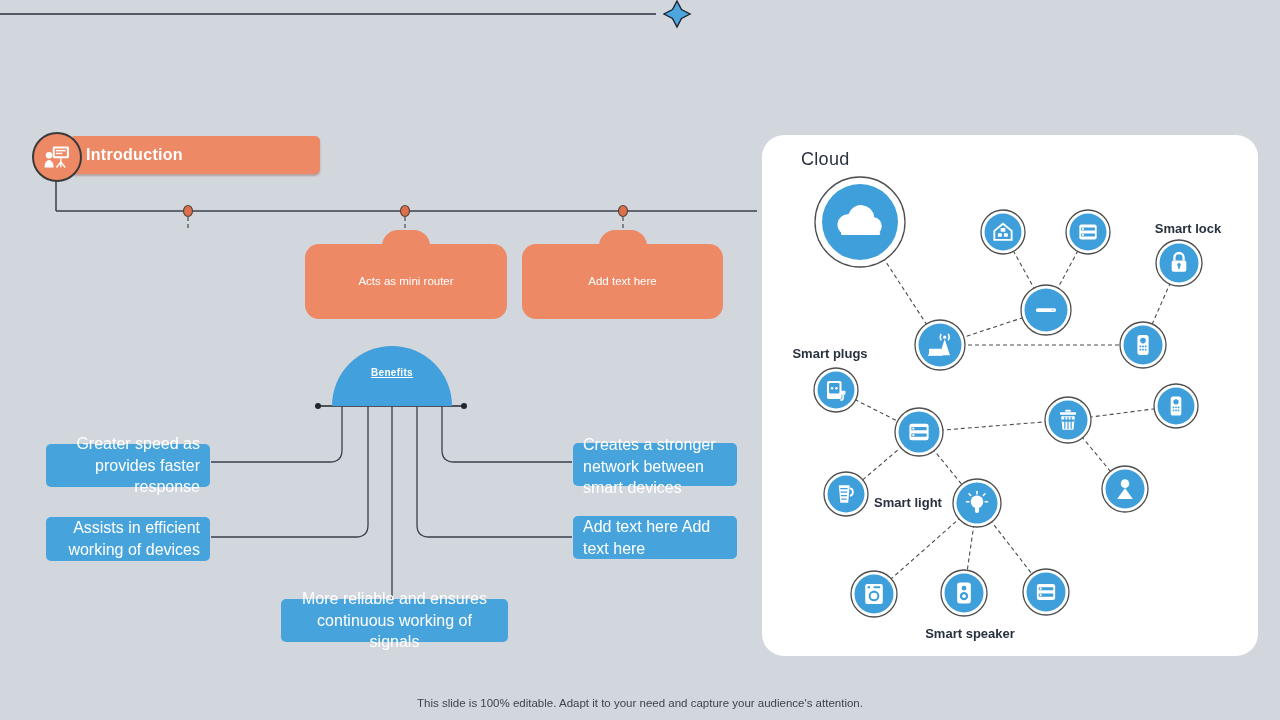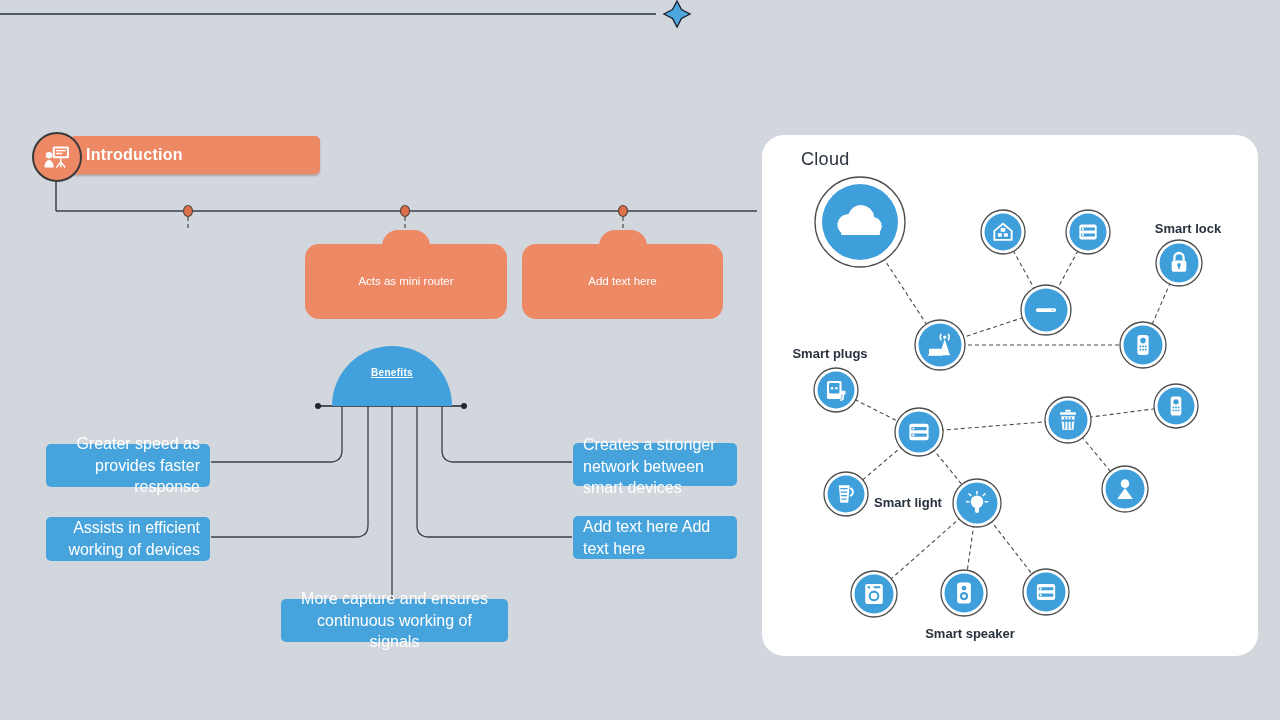--- a/index.html
+++ b/index.html
@@ -210,21 +210,21 @@
   <div class="abs bbox b2">
       <span>Assists in efficient working of devices</span>
     </div>
   <div class="abs bbox b3">
       <span>Creates a stronger network between smart devices</span>
     </div>
   <div class="abs bbox b4">
       <span>Add text here Add text here</span>
     </div>
   <div class="abs bbox b5">
-      <span>More capture and ensures continuous working of signals</span>
+      <span>More reliable and ensures continuous working of signals</span>
     </div>
 
   <div class="abs cloud-panel" id="cloud-panel">
     <div class="cloud-title">Cloud</div>
     <svg id="net" viewBox="0 0 496 521">
         <line x1="98" y1="87" x2="178" y2="210" stroke="#4A4A4A" stroke-width="1.1" stroke-dasharray="4 3"></line>
         <line x1="178" y1="210" x2="284" y2="175" stroke="#4A4A4A" stroke-width="1.1" stroke-dasharray="4 3"></line>
         <line x1="178" y1="210" x2="381" y2="210" stroke="#4A4A4A" stroke-width="1.1" stroke-dasharray="4 3"></line>
         <line x1="241" y1="97" x2="284" y2="175" stroke="#4A4A4A" stroke-width="1.1" stroke-dasharray="4 3"></line>
         <line x1="326" y1="97" x2="284" y2="175" stroke="#4A4A4A" stroke-width="1.1" stroke-dasharray="4 3"></line>
@@ -323,13 +323,14 @@
           <circle cx="284" cy="457" r="19.5" fill="#3F9FDB"></circle>
           <use href="#i-router-box" x="269.375" y="442.375" width="29.25" height="29.25"></use>
         </g>
       </svg>
   <div class="net-label" style="left: 426px; top: 93px;">Smart lock</div>
       <div class="net-label" style="left: 68px; top: 218px;">Smart plugs</div>
       <div class="net-label" style="left: 146px; top: 367px;">Smart light</div>
       <div class="net-label" style="left: 208px; top: 498px;">Smart speaker</div>
     </div>
 
+  <div class="abs footer">This slide is 100% editable. Adapt it to your need and capture your audience's attention.</div>
 </div>
 
 </body></html>

